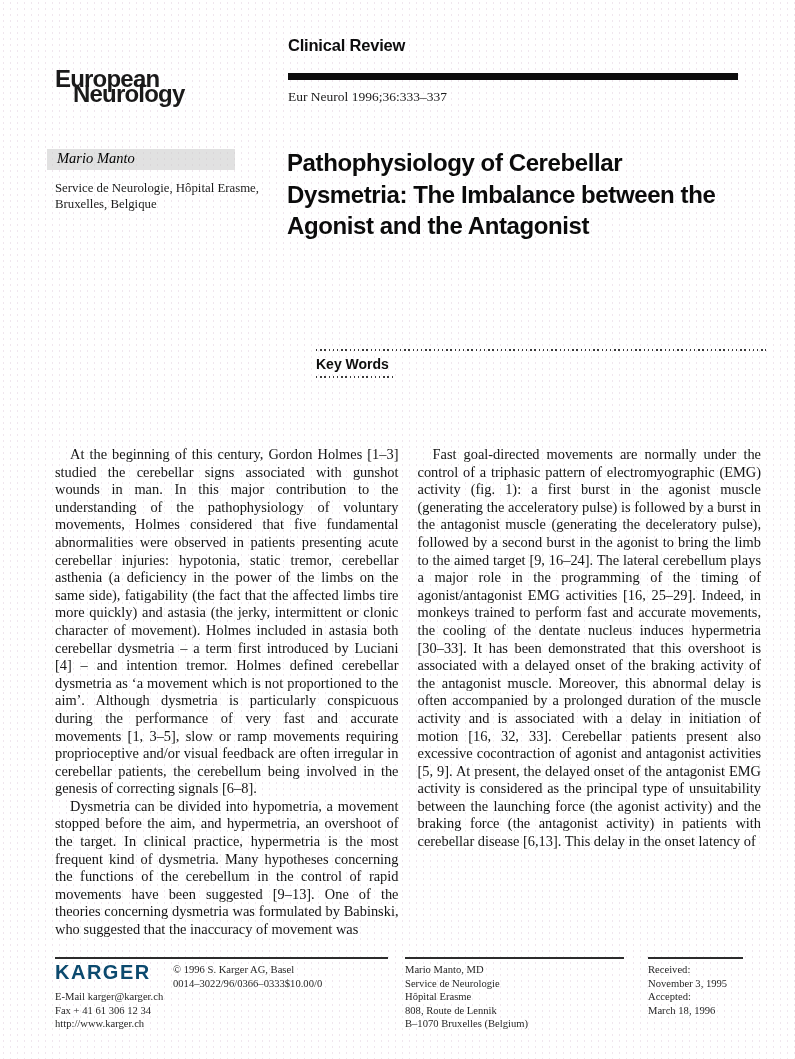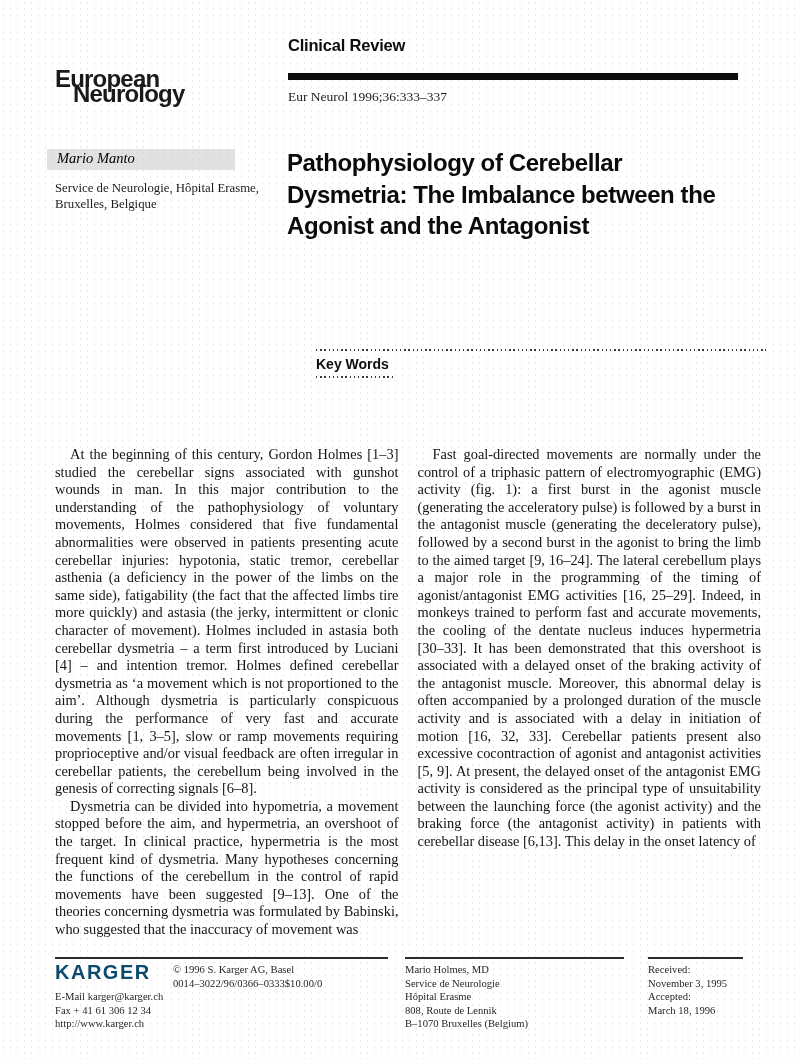--- a/index.html
+++ b/index.html
@@ -109,21 +109,21 @@
   <div>Fax + 41 61 306 12 34</div>
   <div>http://www.karger.ch</div>
 </div>
 
 <div class="abs small copyright">
   <div>© 1996 S. Karger AG, Basel</div>
   <div>0014–3022/96/0366–0333$10.00/0</div>
 </div>
 
 <div class="abs small correspondence">
-  <div>Mario Holmes, MD</div>
+  <div>Mario Manto, MD</div>
   <div>Service de Neurologie</div>
   <div>Hôpital Erasme</div>
   <div>808, Route de Lennik</div>
   <div>B–1070 Bruxelles (Belgium)</div>
 </div>
 
 <div class="abs small dates">
   <div>Received:</div>
   <div>November 3, 1995</div>
   <div>Accepted:</div>

